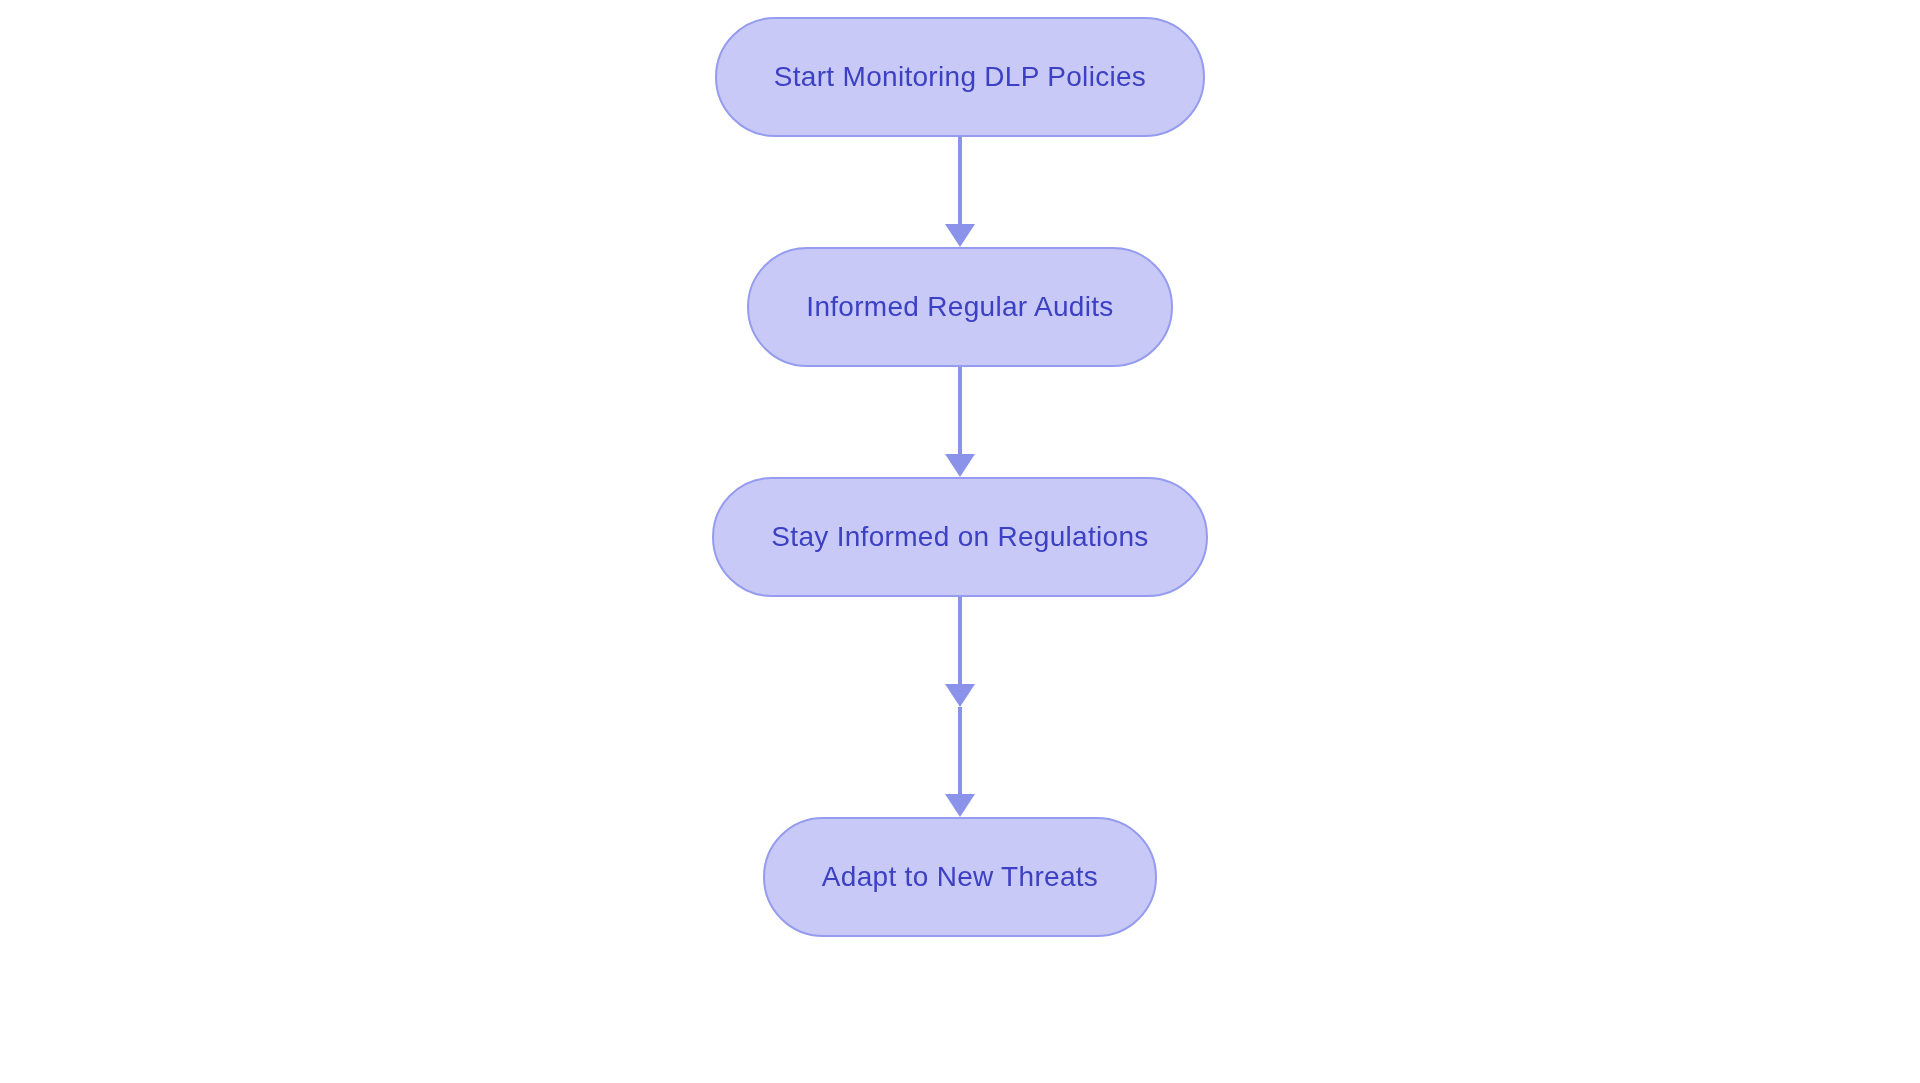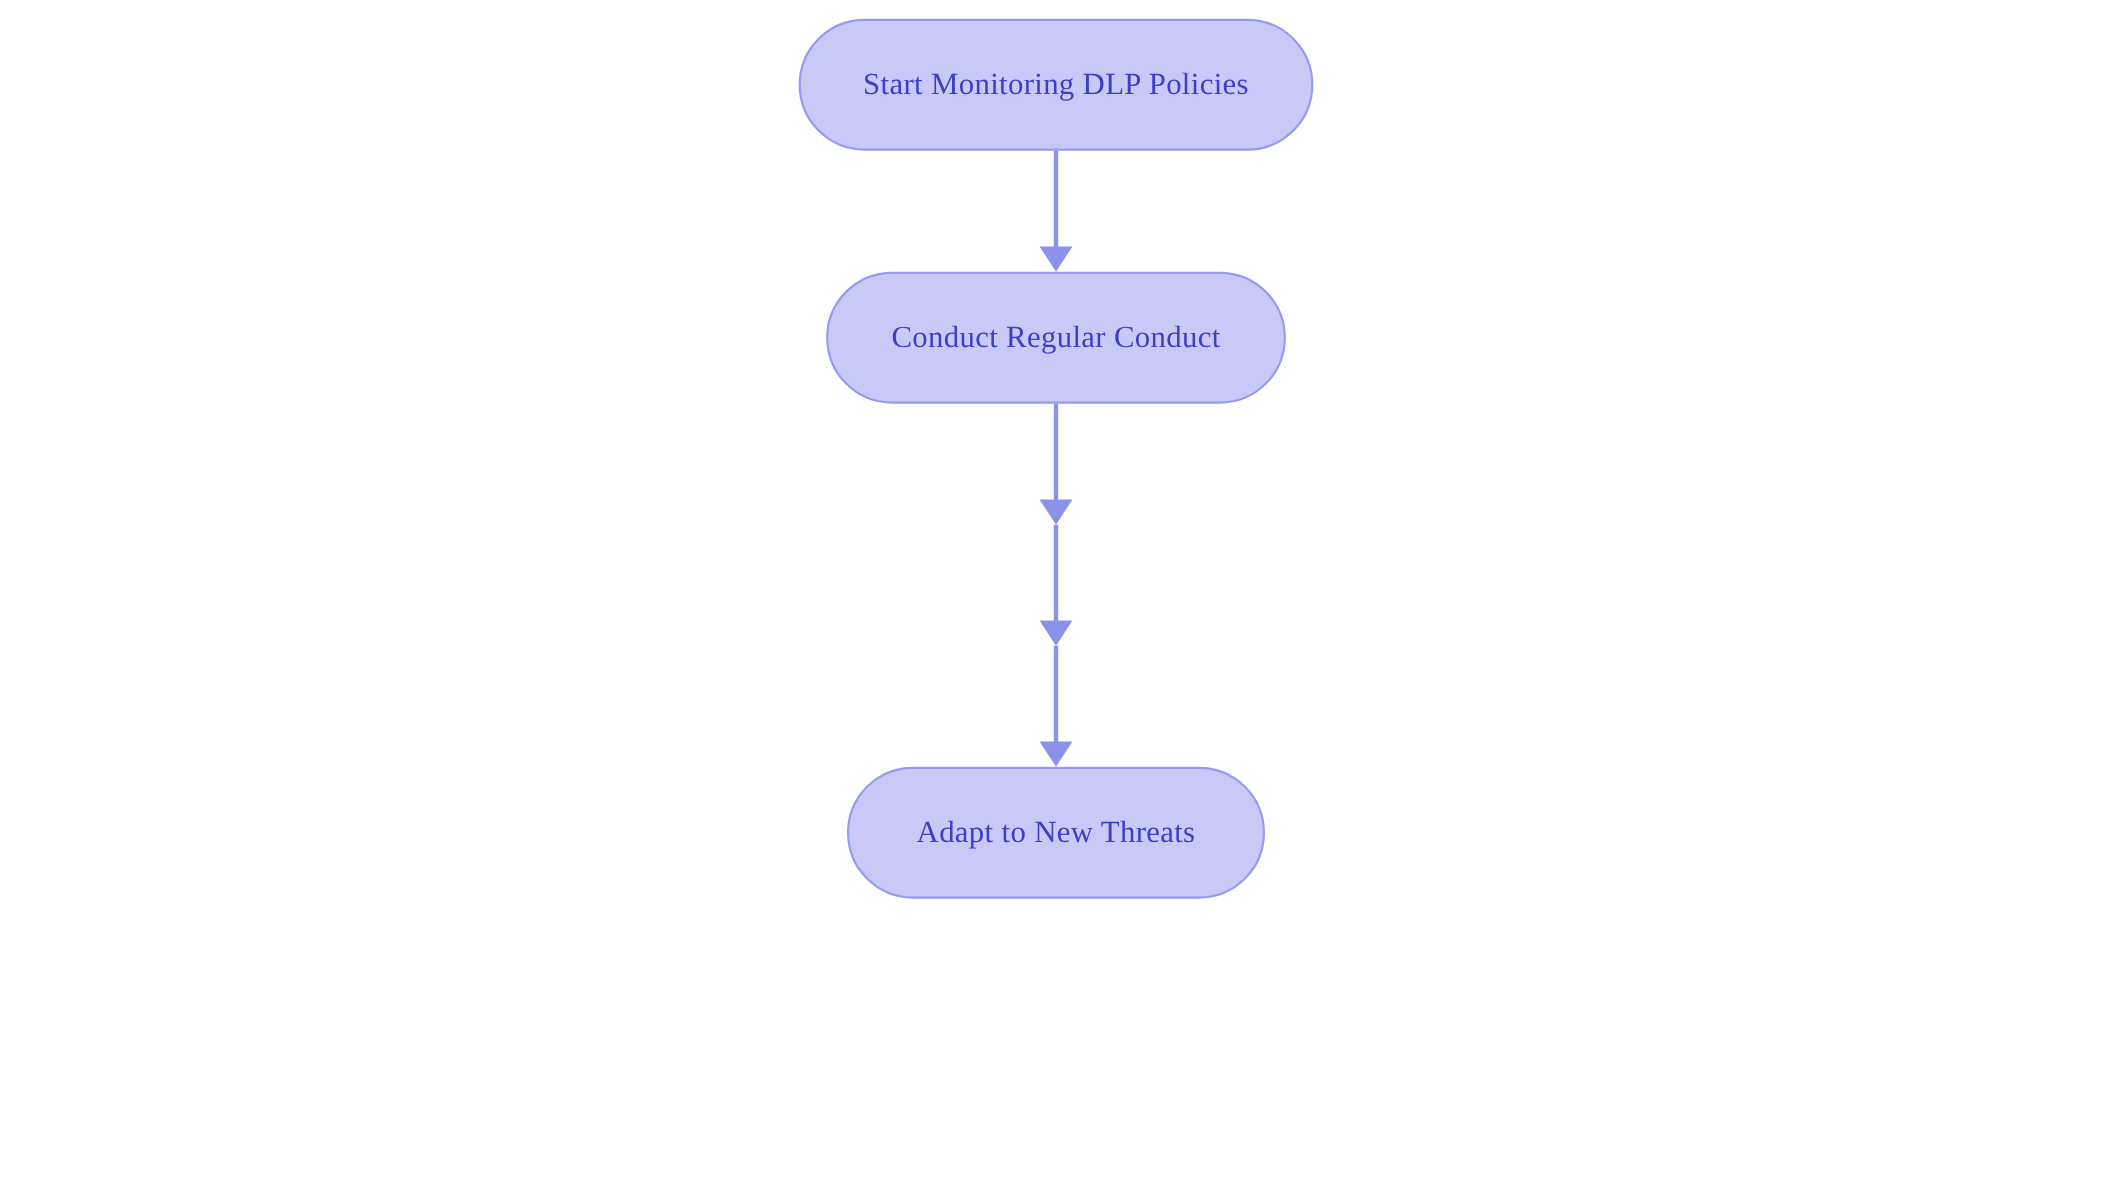--- a/index.html
+++ b/index.html
@@ -2,21 +2,21 @@
 <html style="--background: #ffffff; --node-fill: #c8c9f7; --node-border: #959cef; --node-text: #3c40c3; --arrow: #8b92e9;"><head>
 <meta charset="utf-8">
 <style>
   :root {
     --background: #ffffff;
     --node-fill: #c8c9f7;
     --node-border: #959cef;
     --node-text: #3c40c3;
     --arrow: #8b92e9;
   }
-  * { margin: 0; padding: 0; box-sizing: border-box; font-family: Liberation Serif, serif; }
+  * { margin: 0; padding: 0; box-sizing: border-box; }
   html, body {
     width: 1920px;
     height: 1083px;
     background: var(--background);
     overflow: hidden;
     font-family: "Liberation Sans", sans-serif;
   }
   .flow-canvas {
     position: absolute;
     top: 0; left: 0;
@@ -81,28 +81,31 @@
   <div class="flow-node">
     <span class="flow-node-label">Start Monitoring DLP Policies</span>
   </div>
 
   <div class="flow-connector">
     <div class="connector-line"></div>
     <div class="arrowhead-icon"></div>
   </div>
 
   <div class="flow-node">
-    <span class="flow-node-label">Conduct Regular Conduct</span>
+    <span class="flow-node-label">Informed Regular Audits</span>
   </div>
 
   <div class="flow-connector">
     <div class="connector-line"></div>
     <div class="arrowhead-icon"></div>
   </div>
 
+  <div class="flow-node">
+    <span class="flow-node-label">Stay Informed on Regulations</span>
+  </div>
 
   <div class="flow-connector">
     <div class="connector-line"></div>
     <div class="arrowhead-icon"></div>
   </div>
 
 
   <div class="flow-connector">
     <div class="connector-line"></div>
     <div class="arrowhead-icon"></div>

